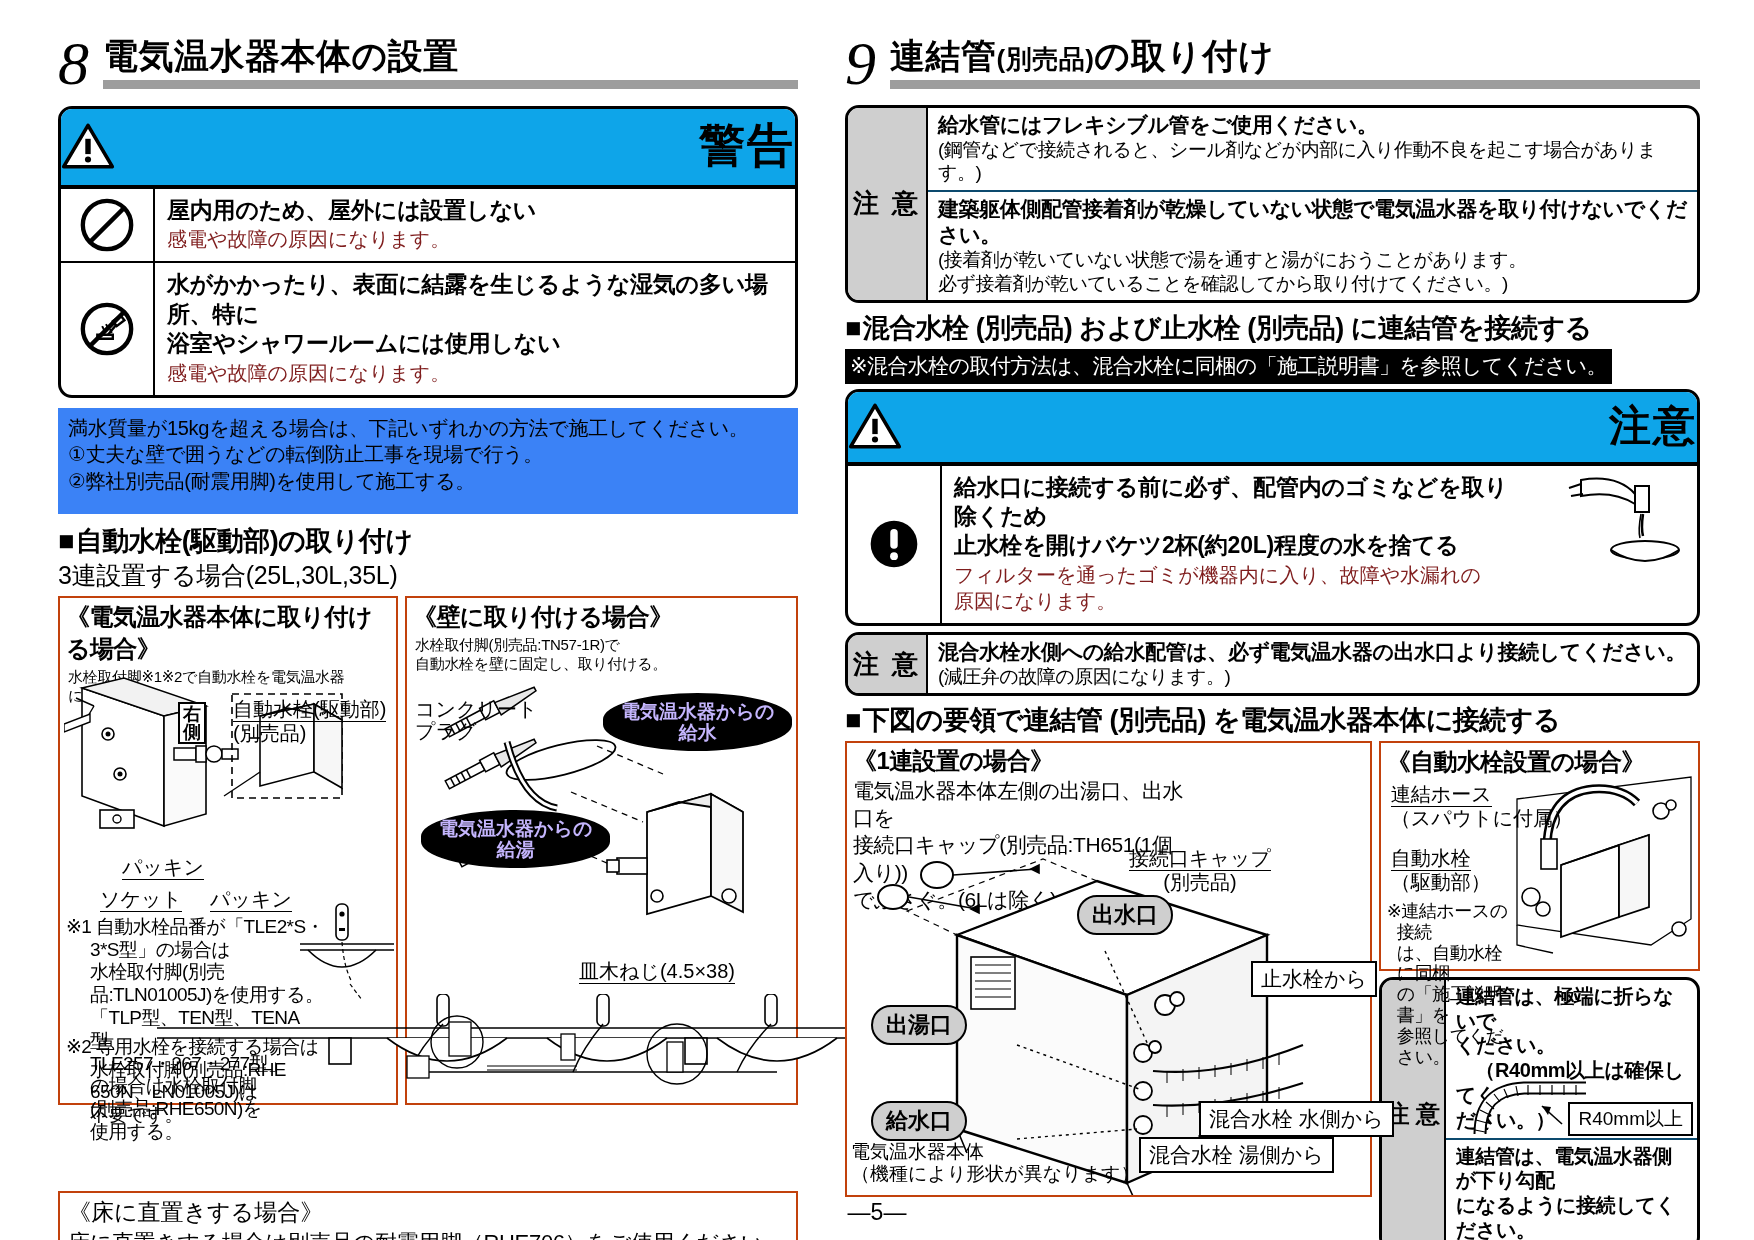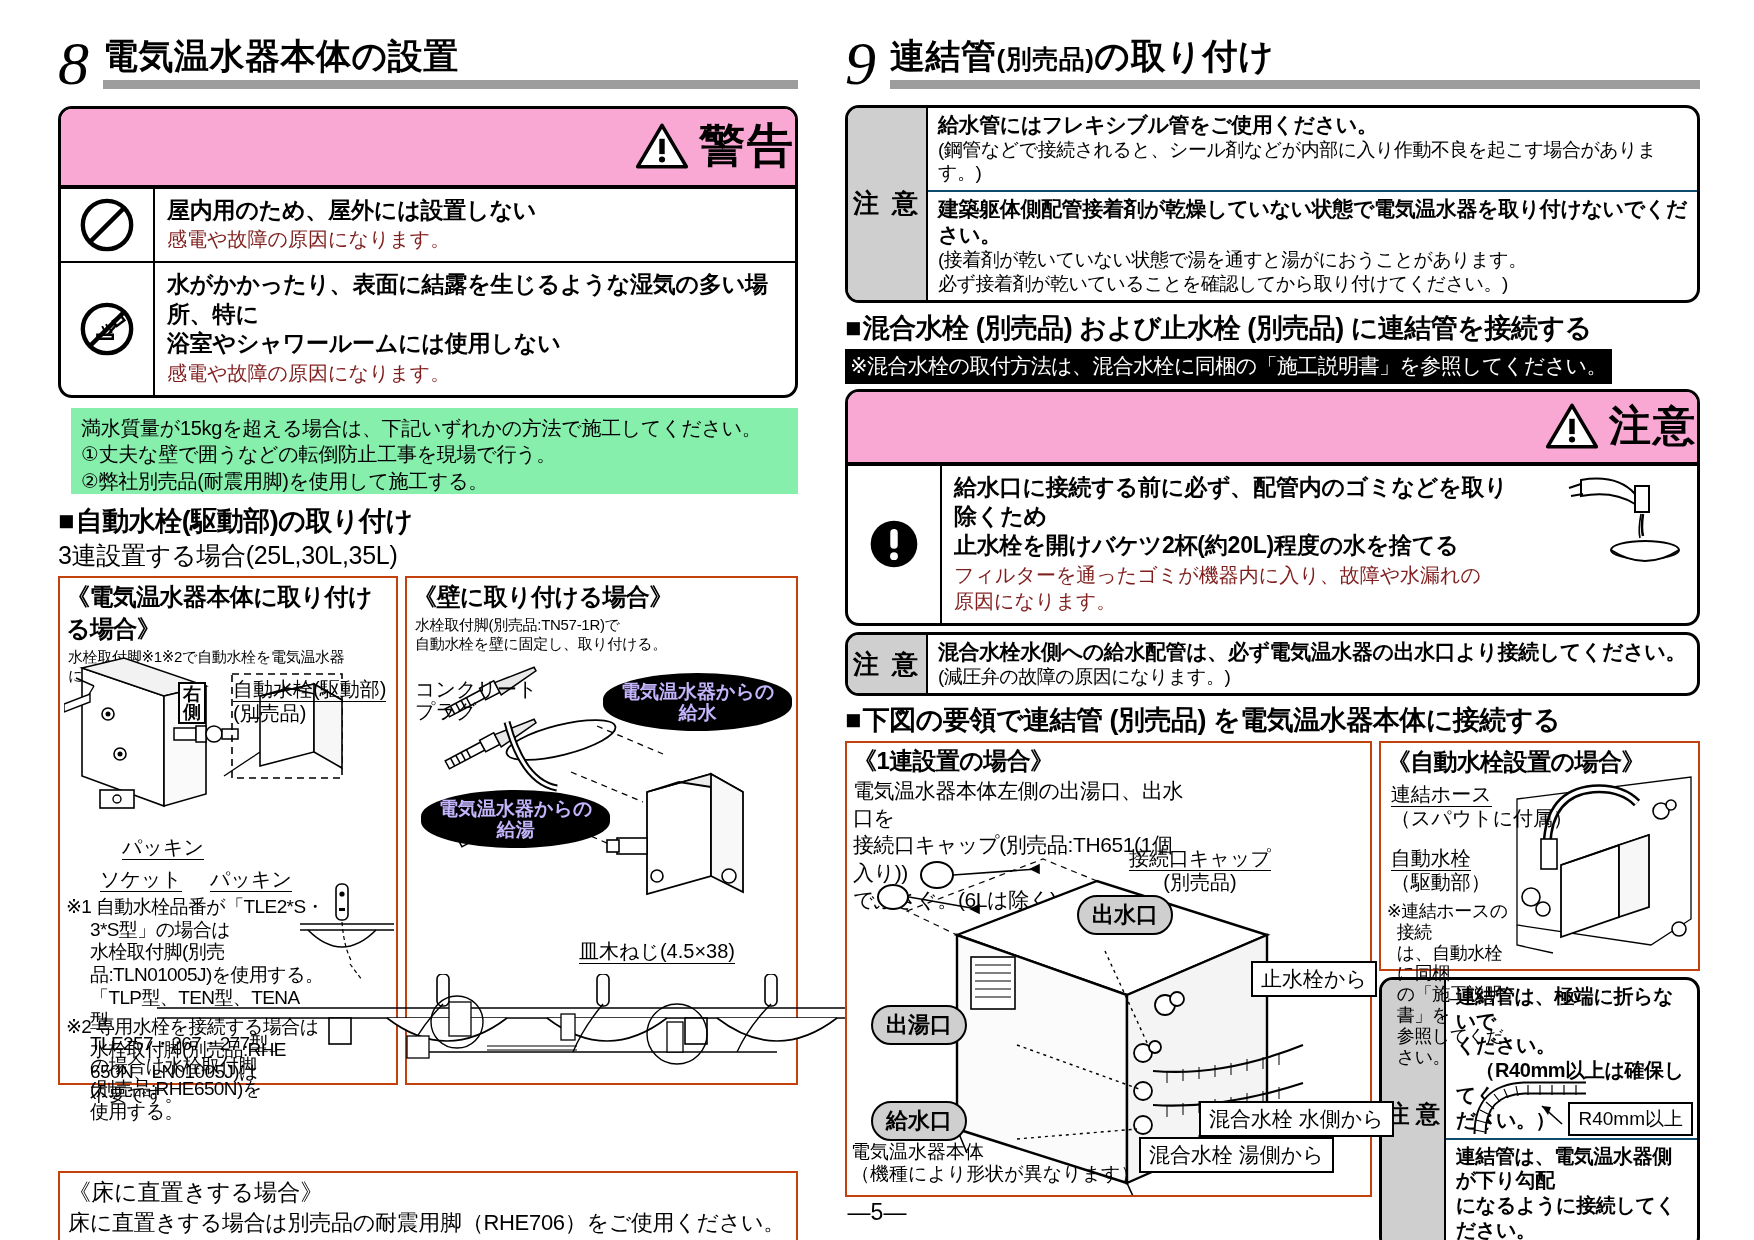--- a/index.html
+++ b/index.html
@@ -20,35 +20,35 @@
     font-style:italic;font-size:62px;line-height:.82;font-weight:400;
   }
   .sec-title-wrap{flex:1;}
   .sec-title{font-size:35px;font-weight:bold;letter-spacing:.5px;line-height:1.05;}
   .sec-title .small{font-size:26px;}
   .sec-rule{height:9px;background:#9d9d9d;margin-top:5px;}
 
   
   .warnbox{border:3px solid #000;border-radius:14px;margin-top:17px;overflow:hidden;background:#fff;}
   .warnbox .banner{
-    background:#f9a8d4;display:flex;align-items:center;justify-content:flex-end;
+    background:#0ea5e9;display:flex;align-items:center;justify-content:space-between;
     gap:10px;padding:6px 0 8px;border-bottom:2px solid #000;
   }
   .warnbox .banner .wtext{font-size:46px;font-weight:bold;letter-spacing:2px;}
   .warnbox .banner.small-banner .wtext{font-size:42px;}
   .tri{width:54px;height:48px;display:block;}
   .wrow{display:flex;align-items:stretch;border-top:2px solid #000;}
   .wrow:first-child{border-top:none;}
   .wicon{width:92px;display:flex;align-items:center;justify-content:center;border-right:2px solid #000;padding:6px 0;}
   .wtxt{padding:7px 0 9px 12px;flex:1;}
   .wtxt .l1{font-size:23px;font-weight:bold;line-height:1.28;letter-spacing:-.2px;}
   .wtxt .l2{font-size:20px;color:#7f1d1d;line-height:1.3;margin-top:1px;}
 
   
-  .greynote{background:#86efac;margin-top:10px;padding:7px 10px 0;font-size:20px;line-height:1.33;letter-spacing:-.3px;margin-left:13px;}
+  .greynote{background:#3b82f6;margin-top:10px;padding:7px 10px 20px;font-size:20px;line-height:1.33;letter-spacing:-.3px;}
 
   
   .bhead{font-size:27px;font-weight:bold;margin-top:11px;letter-spacing:-.5px;line-height:1.2;}
   .bhead::before{content:"■";margin-right:2px;}
   .bsub{font-size:25px;margin-top:1px;letter-spacing:-.3px;}
   .blackbar{background:#000;color:#fff;font-size:21px;padding:3px 5px 4px;letter-spacing:-.6px;margin-top:4px;display:inline-block;}
 
   
   .panel{border:2px solid #c2410c;position:relative;background:#fff;}
   .panel-title{font-size:24px;font-weight:bold;padding:3px 6px 0;letter-spacing:-.6px;}

